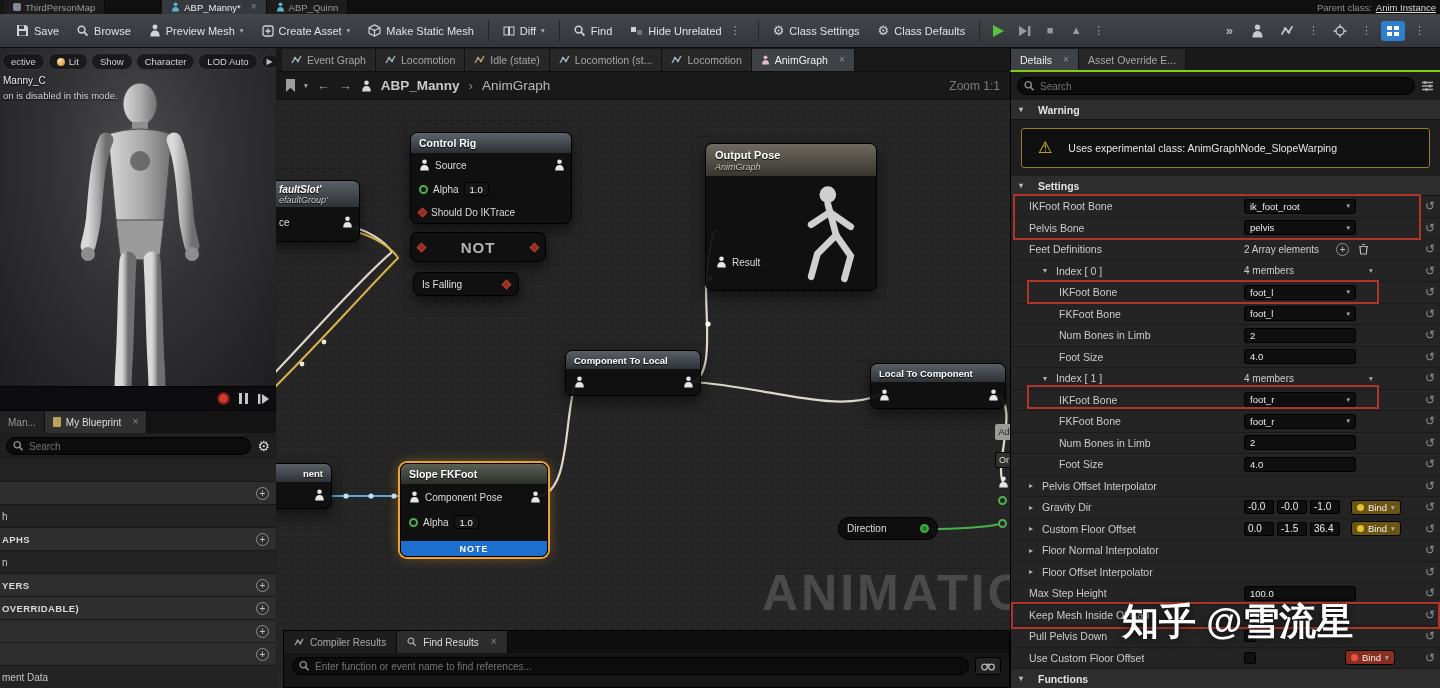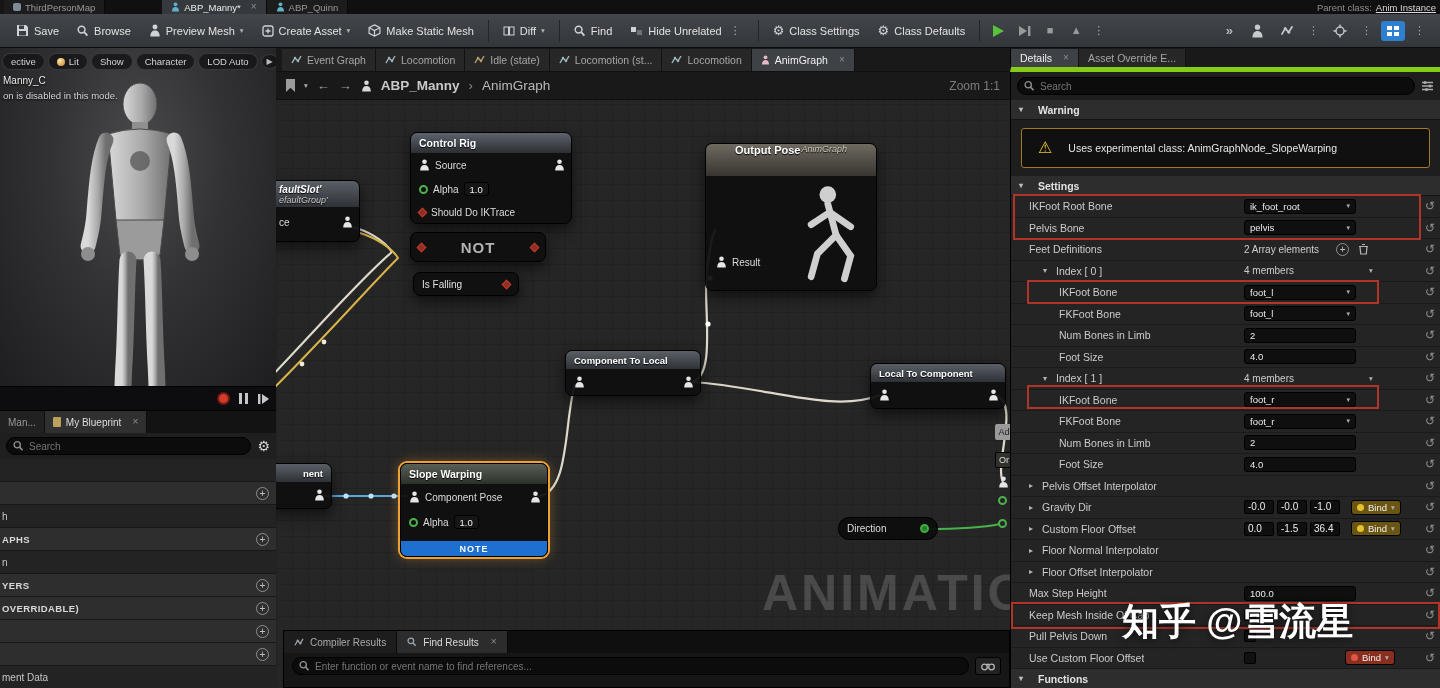--- a/index.html
+++ b/index.html
@@ -32,21 +32,21 @@
   .overflow{color:#b9b9b9;font-size:13px;font-weight:bold;padding:0 6px;}
   .bluebtn{width:24px;height:20px;background:#2f7fd0;border-radius:3px;display:flex;align-items:center;justify-content:center;}
   .dotgrid{width:12px;height:10px;background:
     linear-gradient(#fff,#fff) 0 0/5px 4px no-repeat,
     linear-gradient(#fff,#fff) 7px 0/5px 4px no-repeat,
     linear-gradient(#fff,#fff) 0 6px/5px 4px no-repeat,
     linear-gradient(#fff,#fff) 7px 6px/5px 4px no-repeat;}
 
   
   #graphtabs{position:absolute;left:276px;top:48px;width:734px;height:24px;background:#191919;display:flex;padding-left:6px;border-bottom:1px solid #101010;}
-  #detailtabs{position:absolute;left:1010px;top:48px;width:430px;height:24px;background:#191919;display:flex;border-left:1px solid #000;border-bottom:5px solid #84cc16;}
+  #detailtabs{position:absolute;left:1010px;top:48px;width:430px;height:24px;background:#191919;display:flex;border-left:1px solid #000;border-bottom:2px solid #84cc16;}
   .dtab{display:flex;align-items:center;gap:5px;padding:0 9px;font-size:10.5px;color:#a6a6a6;background:#272727;border-right:1px solid #121212;margin-top:1px;}
   .dtab.active{background:#3e4146;color:#f0f0f0;}
   .gicon{width:11px;height:10px;}
   .ppin{width:11px;height:12px;color:#e6e6e6;flex:0 0 auto;}
 
   
   #viewport{position:absolute;left:0;top:48px;width:276px;height:338px;overflow:hidden;
     background:radial-gradient(ellipse at 50% 32%,#4a4a4c 0%,#323234 45%,#1e1e20 100%);}
   .vpills{position:absolute;left:2px;top:5px;display:flex;gap:3px;align-items:center;}
   .vpill{background:rgba(20,20,23,.8);border:1px solid rgba(82,82,86,.55);border-radius:9px;color:#d2d2d2;font-size:9.5px;padding:2px 8px;display:flex;gap:4px;align-items:center;white-space:nowrap;}
@@ -93,21 +93,21 @@
   .zoom{margin-left:auto;font-size:12px;color:#7d7d7d;}
   #gwatermark{position:absolute;left:486px;top:492px;font-size:50px;font-weight:bold;letter-spacing:3px;
     color:rgba(255,255,255,.17);z-index:1;white-space:nowrap;}
   #wires{position:absolute;left:0;top:0;z-index:2;}
 
   .node{position:absolute;background:rgba(15,15,15,.94);border:1px solid #000;border-radius:7px;
     box-shadow:0 6px 14px rgba(0,0,0,.55);z-index:3;}
   .nhead{height:20px;display:flex;align-items:center;gap:6px;padding:0 8px;border-radius:6px 6px 0 0;
     background:linear-gradient(#5a5f66,#2e3237);color:#fff;font-weight:bold;font-size:10.5px;text-shadow:0 1px 1px #000;white-space:nowrap;overflow:hidden;}
   .nhead .sub{font-weight:normal;font-style:italic;font-size:9px;color:#c9c9c9;}
-  .nhead2{height:32px;flex-direction:row;align-items:flex-start;justify-content:center;gap:1px;display:flex;padding:0 9px;
+  .nhead2{height:32px;flex-direction:column;align-items:flex-start;justify-content:center;gap:1px;display:flex;padding:0 9px;
     border-radius:6px 6px 0 0;background:linear-gradient(#6e6a60,#383530);color:#fff;text-shadow:0 1px 1px #000;}
   .nhead2 .t{font-weight:bold;font-size:11px;}
   .nhead2 .sub{font-style:italic;font-size:9px;color:#cfcab9;}
   .nrow{display:flex;align-items:center;gap:5px;padding:0 8px;height:24px;font-size:10px;color:#dcdcdc;position:relative;white-space:nowrap;}
   .pin-r{position:absolute;right:6px;}
   .greenpin{width:9px;height:9px;border:2px solid #4db14e;border-radius:50%;flex:0 0 auto;}
   .diamond{width:7px;height:7px;background:#8e2f24;border:1px solid #c0392b;transform:rotate(45deg);flex:0 0 auto;}
   .chip{background:#161616;border:1px solid #000;border-radius:3px;padding:0 5px;height:14px;line-height:13px;font-size:9.5px;color:#efefef;}
   .noteband{position:absolute;left:0;right:0;bottom:0;height:15px;background:#1d6fd0;border-radius:0 0 6px 6px;color:#fff;
     font-size:9px;font-weight:bold;display:flex;align-items:center;justify-content:center;letter-spacing:1px;}
@@ -642,21 +642,21 @@
             <use href="#i-person"></use>
           </svg>
         <svg class="ppin pin-r" viewBox="0 0 11 12">
             <use href="#i-person"></use>
           </svg>
       </div>
     </div>
 
     <div class="node selected" style="left:124px;top:391px;width:148px;height:94px">
       <div class="nhead" style="background:linear-gradient(#596055,#2c302a)">
-        <span>Slope Warping</span>
+        <span>Slope FKFoot</span>
       </div>
       <div class="nrow" style="height:26px">
         <svg class="ppin" viewBox="0 0 11 12">
             <use href="#i-person"></use>
           </svg>
         <span>Component Pose</span>
         <svg class="ppin pin-r" viewBox="0 0 11 12">
             <use href="#i-person"></use>
           </svg>
       </div>

